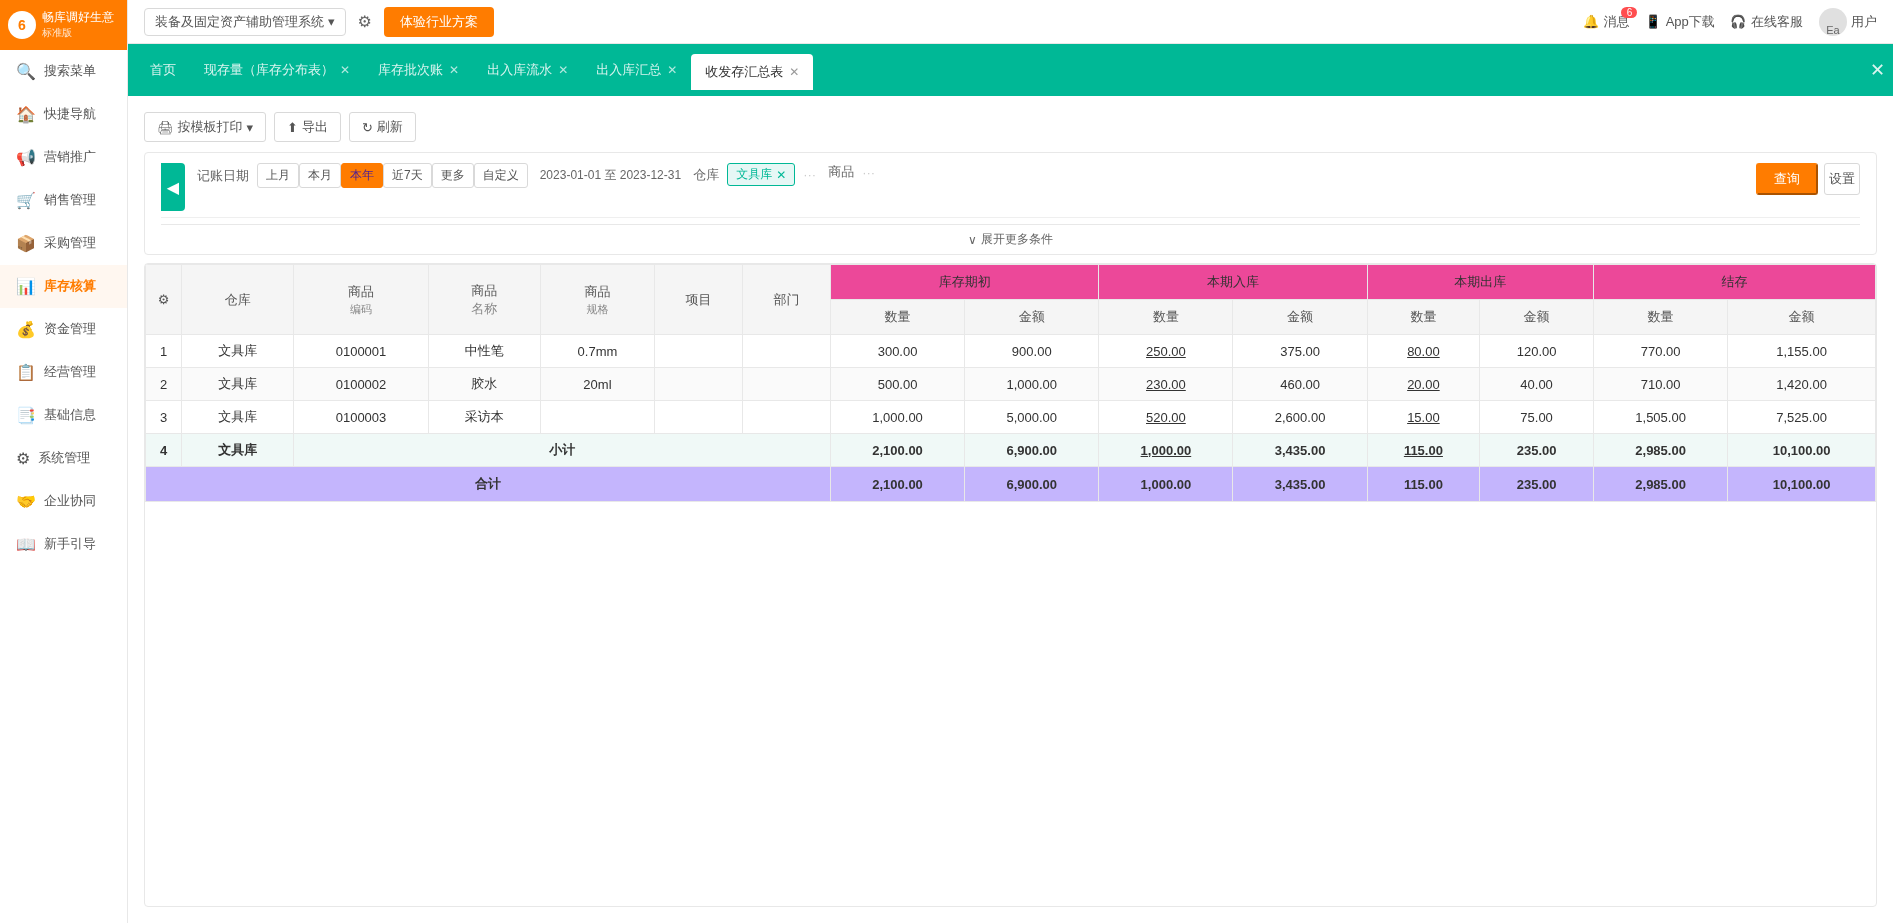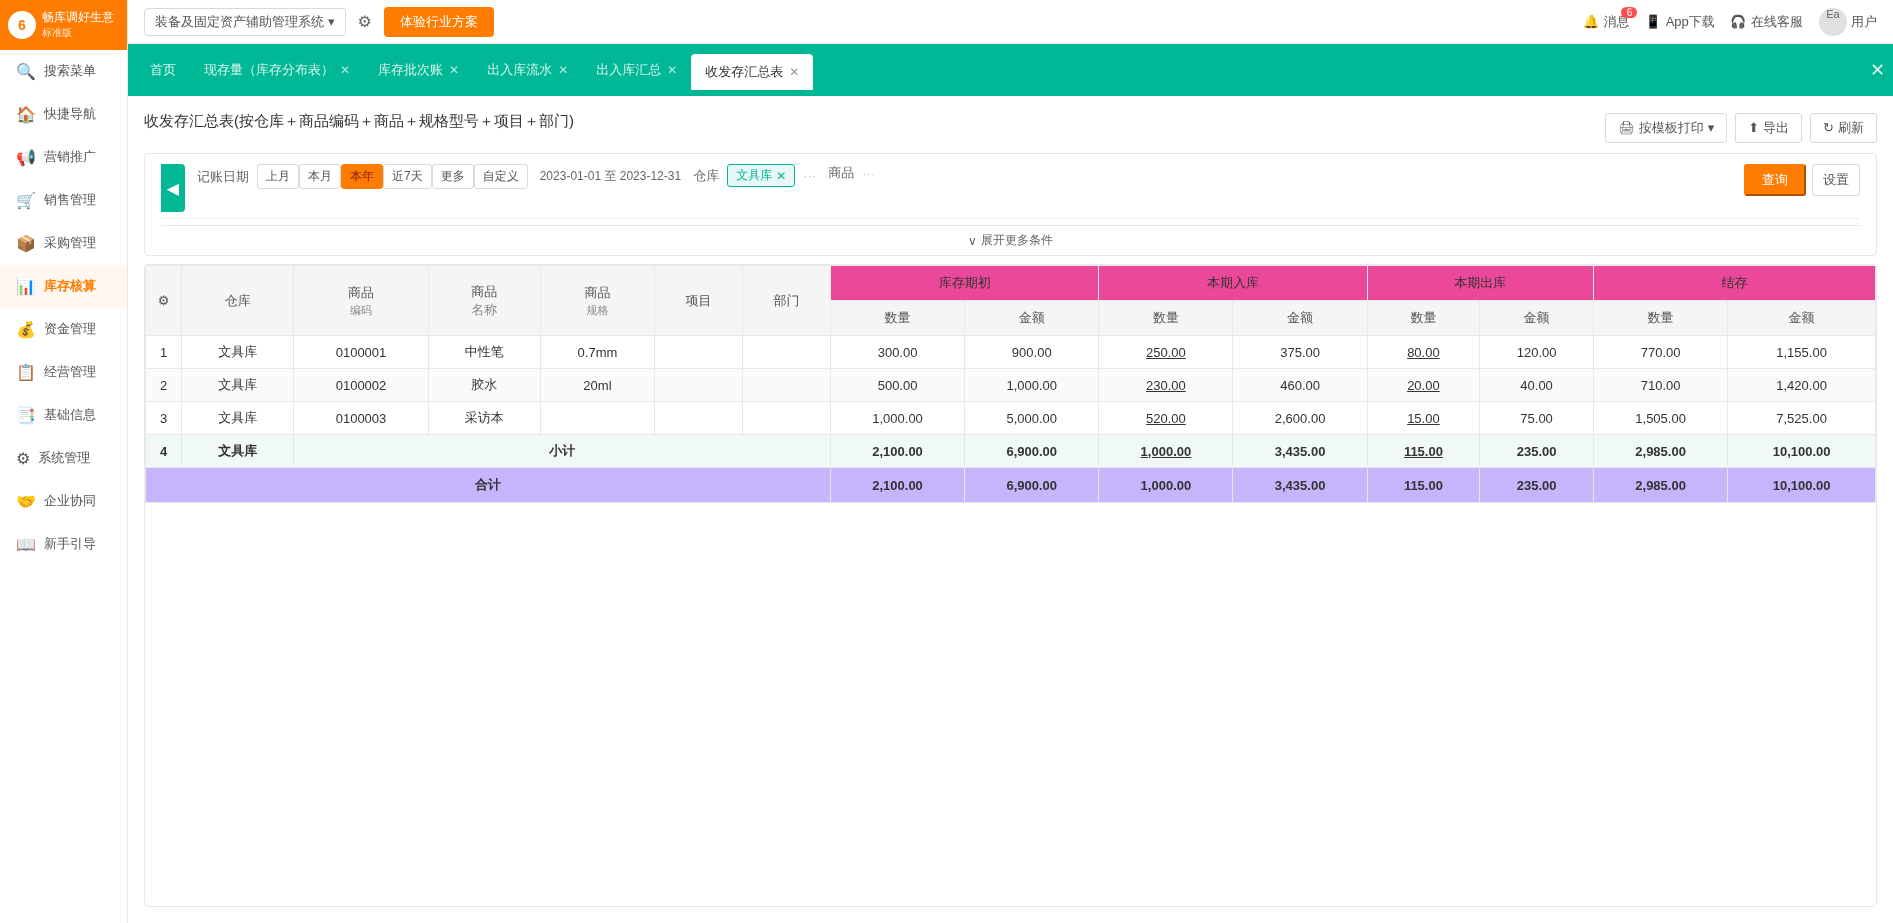--- a/index.html
+++ b/index.html
@@ -20,47 +20,47 @@
 
     
     .topbar { background: #fff; border-bottom: 1px solid #e8e8e8; padding: 0 16px; display: flex; align-items: center; justify-content: space-between; height: 44px; flex-shrink: 0; }
     .topbar-left { display: flex; align-items: center; gap: 12px; }
     .topbar-system-select { display: flex; align-items: center; gap: 4px; padding: 4px 10px; border: 1px solid #d9d9d9; border-radius: 4px; cursor: pointer; color: #555; font-size: 13px; }
     .topbar-gear { font-size: 16px; color: #666; cursor: pointer; }
     .topbar-trial-btn { background: #ff7c00; color: #fff; border: none; padding: 6px 16px; border-radius: 4px; cursor: pointer; font-size: 13px; }
     .topbar-right { display: flex; align-items: center; gap: 16px; color: #555; font-size: 13px; }
     .topbar-right-item { display: flex; align-items: center; gap: 4px; cursor: pointer; position: relative; }
     .badge { background: #ff4d4f; color: #fff; border-radius: 10px; font-size: 10px; padding: 0 4px; min-width: 16px; text-align: center; position: absolute; top: -6px; right: -8px; }
-    .user-avatar { width: 28px; height: 28px; background: #e0e0e0; border-radius: 50%; display: flex; align-items: flex-start; justify-content: center; font-size: 11px; color: #666; }
+    .user-avatar { width: 28px; height: 28px; background: #e0e0e0; border-radius: 50%; display: flex; align-items: flex-end; justify-content: center; font-size: 11px; color: #666; }
 
     
     .tabbar { background: #00b896; display: flex; align-items: center; padding: 0 8px; height: 52px; flex-shrink: 0; overflow: hidden; }
     .tab { display: flex; align-items: center; gap: 6px; padding: 0 14px; height: 40px; cursor: pointer; color: rgba(255,255,255,0.85); font-size: 13px; white-space: nowrap; }
     .tab.active { background: #fff; color: #333; border-radius: 4px 4px 0 0; margin-top: 4px; height: 36px; }
     .tab-close { font-size: 12px; color: rgba(255,255,255,0.7); }
     .tab.active .tab-close { color: #999; }
     .tabbar-close-all { margin-left: auto; color: rgba(255,255,255,0.85); font-size: 18px; cursor: pointer; }
 
     
     .content { flex: 1; background: #fff; overflow: auto; padding: 16px; display: flex; flex-direction: column; }
 
     .page-title { font-size: 15px; color: #333; font-weight: 500; margin-bottom: 12px; }
     .filter-section { display: flex; align-items: center; gap: 8px; }
     .filter-label { color: #666; font-size: 13px; }
     .filter-group { display: flex; align-items: center; gap: 0; }
     .filter-btn { padding: 3px 8px; border: 1px solid #d9d9d9; border-radius: 3px; background: #fff; cursor: pointer; font-size: 12px; color: #555; }
-    .filter-btn.active { background: #ff7c00; color: #7f1d1d; border-color: #ff7c00; }
+    .filter-btn.active { background: #ff7c00; color: #4c1d95; border-color: #ff7c00; }
     .date-range { font-size: 12px; color: #666; margin-left: 4px; }
     .warehouse-tag { display: flex; align-items: center; gap: 4px; background: #e6f7f5; border: 1px solid #00b896; color: #00b896; padding: 2px 8px; border-radius: 3px; font-size: 12px; }
     .warehouse-tag-close { cursor: pointer; color: #00b896; font-size: 12px; }
     .filter-ellipsis { color: #ccc; cursor: pointer; }
     .expand-btn { display: flex; align-items: center; gap: 4px; color: #666; font-size: 12px; cursor: pointer; margin: 0 auto; padding: 6px 12px; border-top: 1px solid #e8e8e8; width: 100%; justify-content: center; }
     .toolbar-btn { display: flex; align-items: center; gap: 4px; padding: 5px 12px; border: 1px solid #d9d9d9; border-radius: 3px; background: #fff; cursor: pointer; font-size: 13px; color: #555; }
     .query-btn { background: #ff7c00; color: #fff; border-color: #ff7c00; padding: 5px 16px; border-radius: 3px; cursor: pointer; font-size: 13px; }
-    .settings-btn { background: #fff; border: 1px solid #d9d9d9; color: #555; padding: 5px 10px; border-radius: 3px; cursor: pointer; font-size: 13px; }
+    .settings-btn { background: #fff; border: 1px solid #d9d9d9; color: #555; padding: 5px 4px; border-radius: 3px; cursor: pointer; font-size: 13px; }
 
     
     .table-wrap { flex: 1; overflow: auto; border: 1px solid #e8e8e8; border-radius: 4px; }
     table { width: 100%; border-collapse: collapse; font-size: 13px; }
     thead tr { background: #f5f5f5; }
     thead th { padding: 8px 10px; border: 1px solid #e8e8e8; color: #555; font-weight: normal; text-align: center; white-space: nowrap; }
     thead th.group-header { background: #ec4899; color: #333; }
     tbody tr { background: #fff; }
     tbody tr:nth-child(even) { background: #fafafa; }
     tbody tr.subtotal { background: #f0f9f7; font-weight: bold; }
@@ -197,21 +197,20 @@
         <span>收发存汇总表</span>
         <span class="tab-close">✕</span>
       </div>
       <span class="tabbar-close-all">✕</span>
   </div>
 
   <div class="content-wrapper">
     <div class="content">
 
       <div style="display:flex; align-items:center; justify-content:space-between; margin-bottom:10px;">
-        <h2 class="page-title">收发存汇总表(按仓库＋商品编码＋商品＋规格型号＋项目＋部门)</h2>
         <div style="display:flex; gap:8px; align-items:center;">
           <button class="toolbar-btn">
             <span>🖨</span>
             <span>按模板打印</span>
             <span>▾</span>
           </button>
           <button class="toolbar-btn">
             <span>⬆</span>
             <span>导出</span>
           </button>

